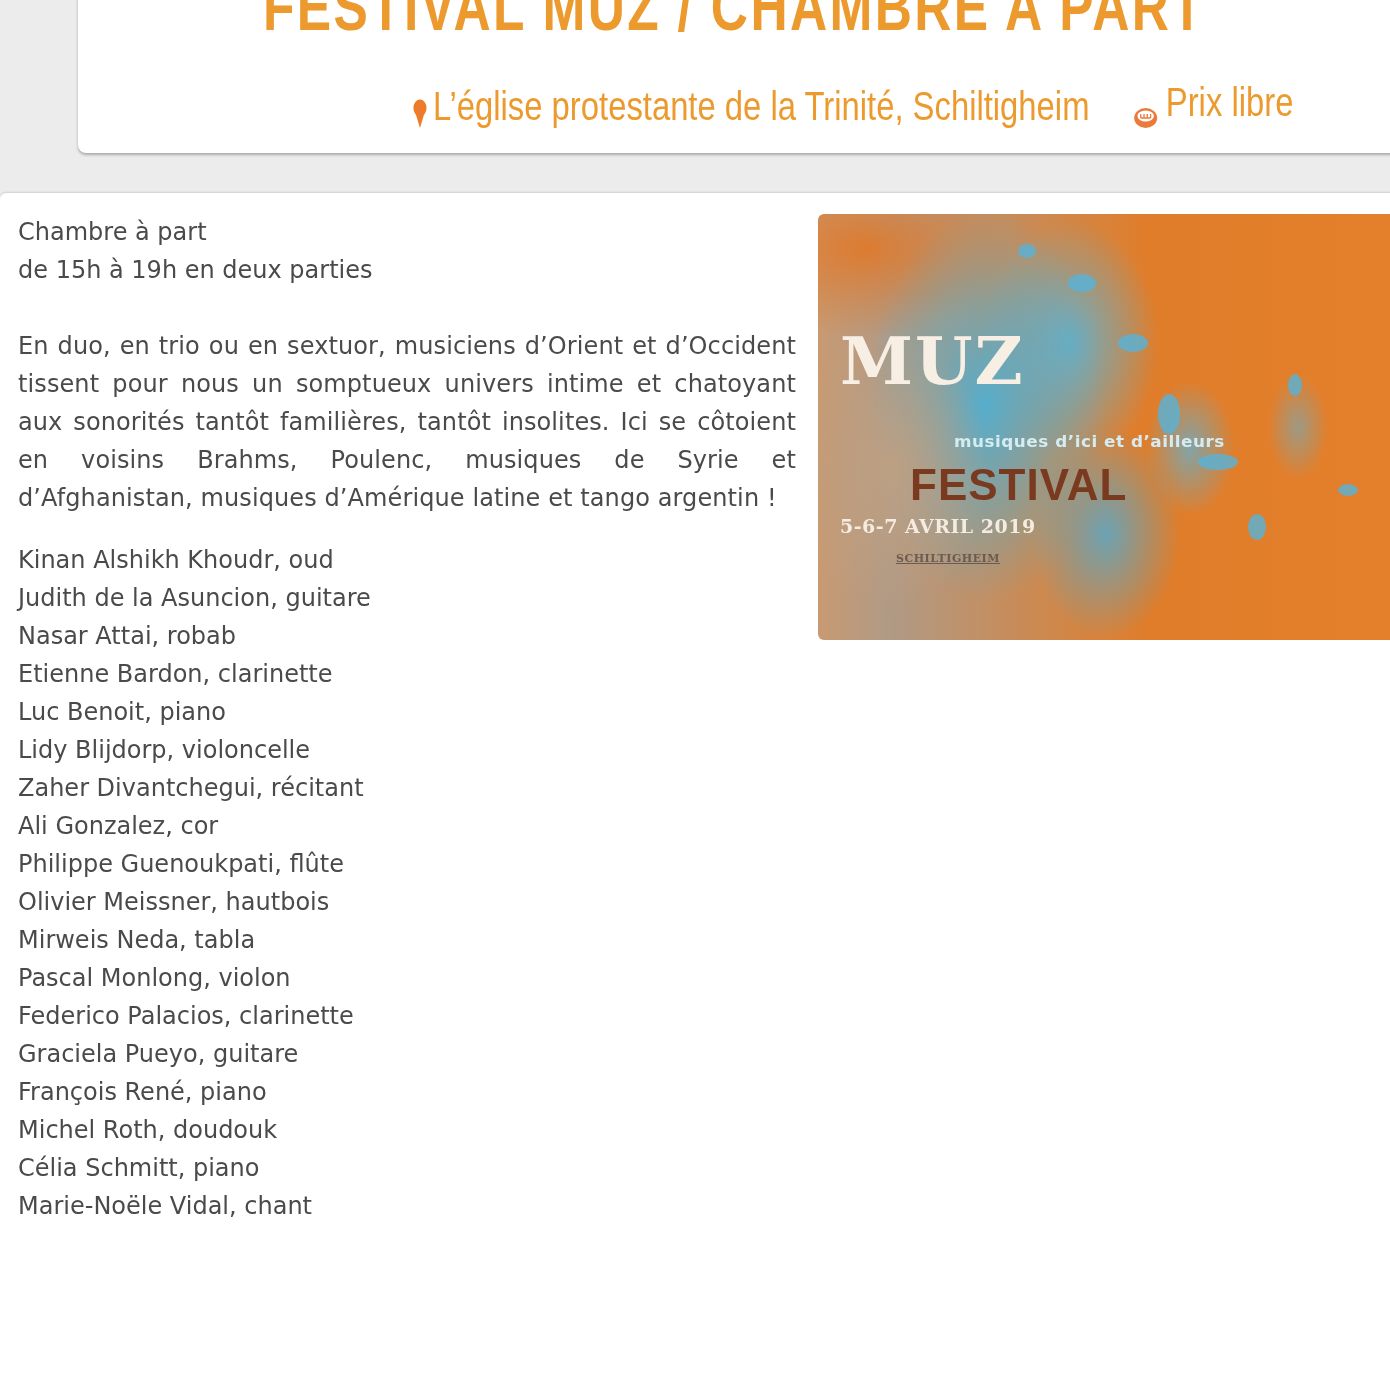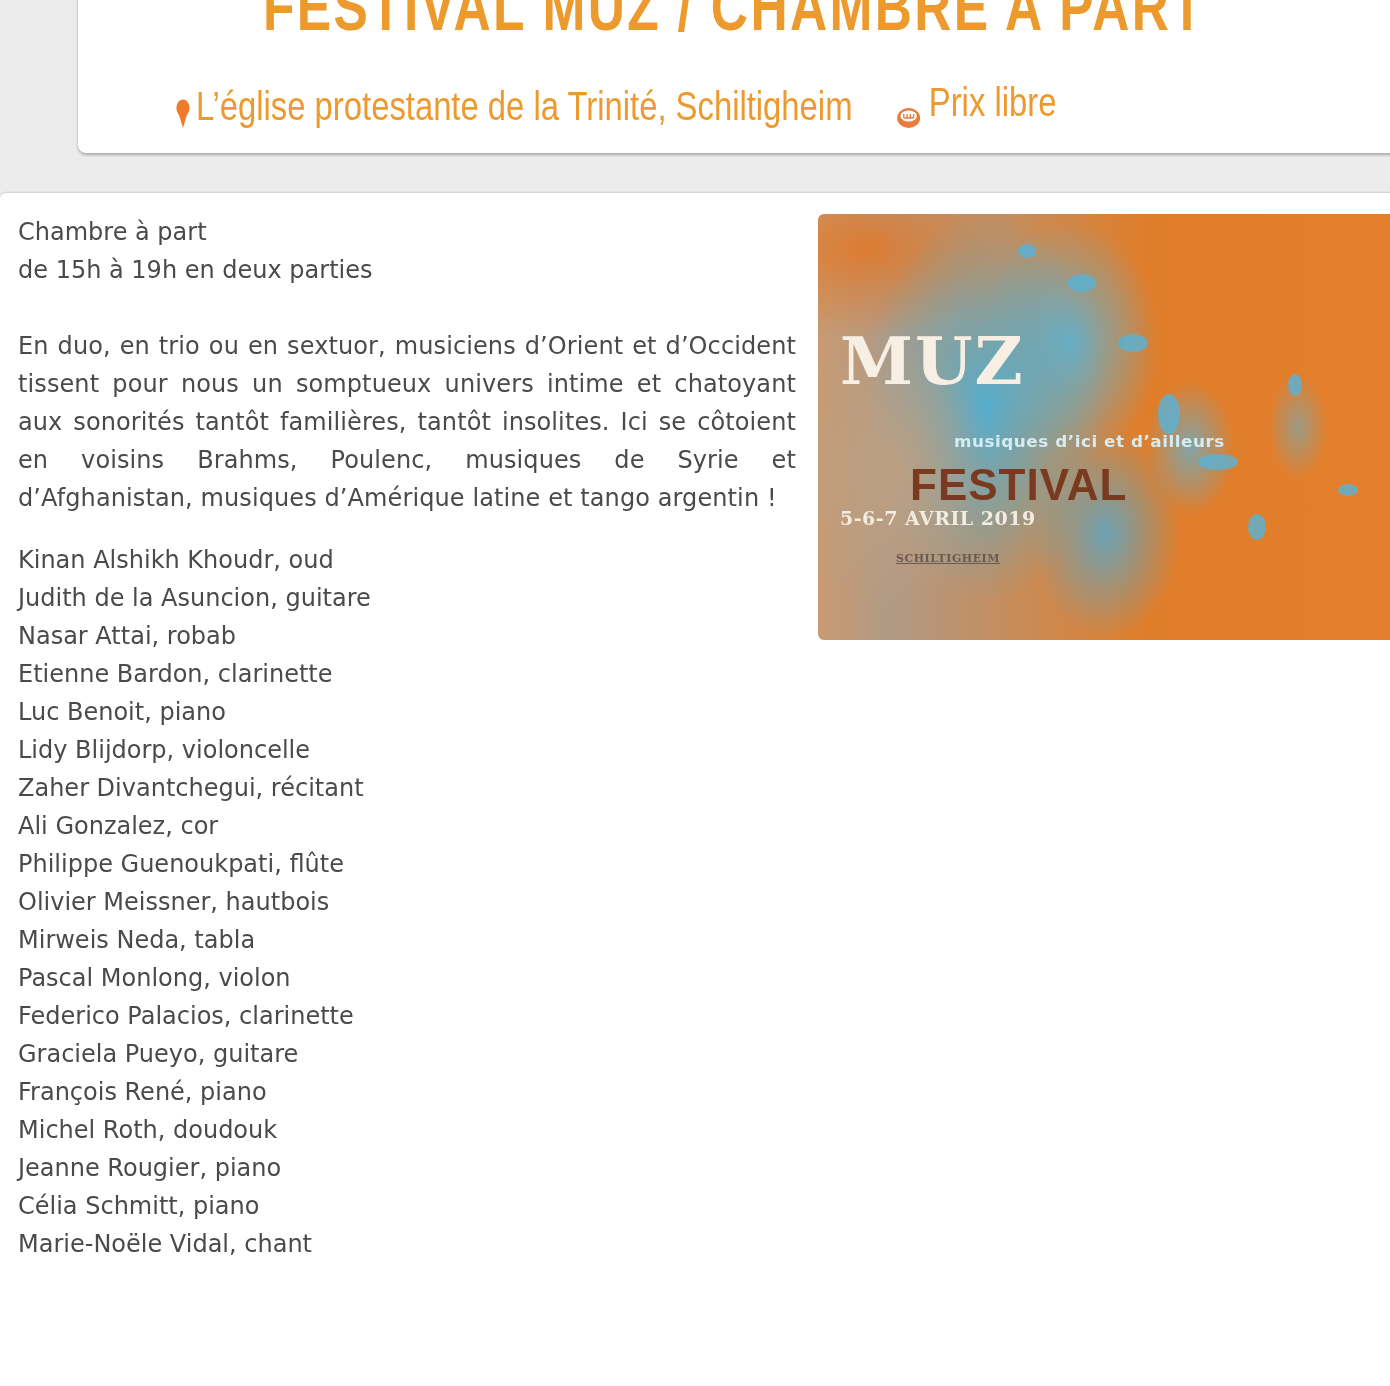--- a/index.html
+++ b/index.html
@@ -40,21 +40,21 @@
       transform: scaleX(0.78);
       transform-origin: 50% 0;
       white-space: nowrap;
     }
     .meta-row {
       position: absolute;
       left: 0;
       top: 100px;
       width: 1312px;
       height: 50px;
-      text-align: left;
+      text-align: right;
       white-space: nowrap;
       text-decoration: underline;
     }
     .meta-inner {
       display: inline-block;
       transform: scaleX(0.82);
       transform-origin: 50% 0;
     }
     .meta-item {
       display: inline-flex;
@@ -172,21 +172,21 @@
       font-weight: bold;
       font-size: 44px;
       line-height: 50px;
       color: #7a3a20;
       letter-spacing: 1px;
       margin-left: 14px;
     }
     .poster-dates {
       position: absolute;
       left: 22px;
-      top: 293px;
+      top: 301px;
       font-family: "DejaVu Serif", serif;
       font-weight: bold;
       font-size: 19px;
       color: #f4ece0;
       letter-spacing: 0.5px;
     }
     .poster-city {
       position: absolute;
       left: 78px;
       top: 338px;
@@ -245,21 +245,20 @@
       <p class="musician">Zaher Divantchegui, récitant</p>
       <p class="musician">Ali Gonzalez, cor</p>
       <p class="musician">Philippe Guenoukpati, flûte</p>
       <p class="musician">Olivier Meissner, hautbois</p>
       <p class="musician">Mirweis Neda, tabla</p>
       <p class="musician">Pascal Monlong, violon</p>
       <p class="musician">Federico Palacios, clarinette</p>
       <p class="musician">Graciela Pueyo, guitare</p>
       <p class="musician">François René, piano</p>
       <p class="musician">Michel Roth, doudouk</p>
-      <p class="musician">Jeanne Rougier, piano</p>
       <p class="musician">Célia Schmitt, piano</p>
       <p class="musician">Marie-Noële Vidal, chant</p>
     </div>
   </div>
 
   <div class="poster">
     <span class="speck" style="left:300px;top:120px;width:30px;height:18px;"></span>
     <span class="speck" style="left:340px;top:180px;width:22px;height:40px;"></span>
     <span class="speck" style="left:380px;top:240px;width:40px;height:16px;"></span>
     <span class="speck" style="left:430px;top:300px;width:18px;height:26px;"></span>

